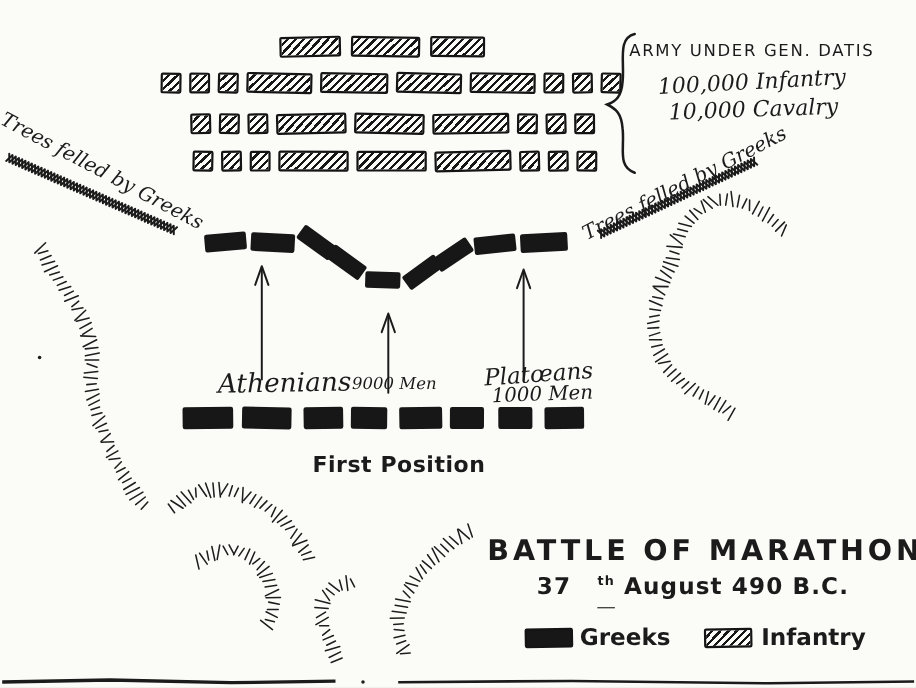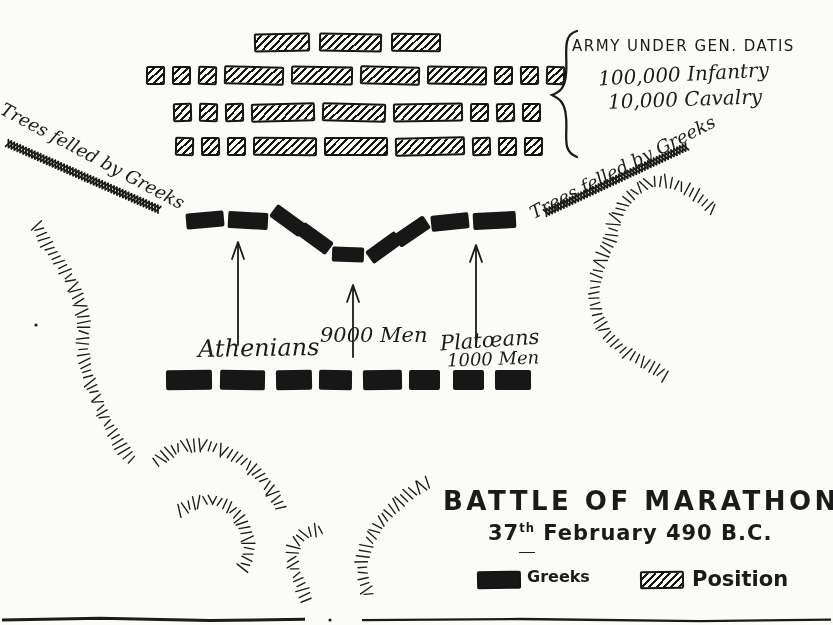--- a/index.html
+++ b/index.html
@@ -9,21 +9,21 @@
   .lbl{position:absolute;white-space:nowrap;color:#1b1b1b;line-height:1;}
   .caps{font-family:"DejaVu Sans", sans-serif;font-weight:500;}
   .script{font-family:"DejaVu Serif", serif;font-style:italic;font-weight:500;}
   .blk{position:absolute;box-sizing:border-box;border:2px solid #141414;border-radius:2px;}
   .solid{background:#171717;border-color:#171717;}
   .hatched{background-color:#fbfbf8;
     background-image:repeating-linear-gradient(135deg, rgba(0,0,0,0) 0px, rgba(0,0,0,0) 3.2px, #161616 3.2px, #161616 5.3px);}
   .p-row{position:absolute;display:flex;align-items:flex-start;}
   .p-row .blk{position:relative;height:19px;flex:0 0 auto;}
   .legend-swatch{position:absolute;box-sizing:border-box;border:2px solid #141414;width:44px;height:18px;border-radius:2px;}
-  sup.datesup{font-size:0.55em;border-bottom:1.5px solid #1b1b1b;padding-bottom:17px;}
+  sup.datesup{font-size:0.55em;border-bottom:1.5px solid #1b1b1b;padding-bottom:17px;margin-left:24px;}
 </style>
 </head>
 <body>
 
 <div id="map">
 
   <svg id="terrain-svg" viewBox="0 0 833 625" xmlns="http://www.w3.org/2000/svg">
 
     <path d="M577,31 C561,35 568,56 566,74 C565,88 560,92 552,95 C560,99 565,103 566,117 C568,135 561,151 577,157" fill="none" stroke="#1b1b1b" stroke-width="2.3" stroke-linecap="round"></path>
 
@@ -300,39 +300,40 @@
       <div class="blk solid" style="left: 270px; top: 213px; width: 36px; height: 15px; transform: rotate(36deg);"></div>
       <div class="blk solid" style="left: 297px; top: 231px; width: 36px; height: 15px; transform: rotate(36deg);"></div>
       <div class="blk solid" style="left: 332px; top: 247px; width: 32px; height: 15px; transform: rotate(2deg);"></div>
       <div class="blk solid" style="left: 366px; top: 240px; width: 36px; height: 15px; transform: rotate(-36deg);"></div>
       <div class="blk solid" style="left: 394px; top: 224px; width: 36px; height: 15px; transform: rotate(-34deg);"></div>
       <div class="blk solid" style="left: 431px; top: 214px; width: 38px; height: 16px; transform: rotate(-6deg);"></div>
       <div class="blk solid" style="left: 473px; top: 212px; width: 43px; height: 17px; transform: rotate(-3deg);"></div>
     </div>
 
   <div class="lbl script" style="left:198px;top:336px;font-size:24px;transform:rotate(-1deg);">Athenians</div>
-  <div class="lbl script" style="left:320px;top:325px;font-size:21px;">9000 Men</div>
+  <div class="lbl script" style="left:320px;top:342px;font-size:15px;">9000 Men</div>
   <div class="lbl script" style="left:440px;top:330px;font-size:21px;transform:rotate(-4deg);">Platœans</div>
   <div class="lbl script" style="left:447px;top:350px;font-size:18px;transform:rotate(-2deg);">1000 Men</div>
   <div id="miltiades-row">
       <div class="blk solid" style="left: 166px; top: 370px; width: 46px; height: 20px; transform: rotate(-0.65deg);"></div>
       <div class="blk solid" style="left: 220px; top: 370px; width: 45px; height: 20px; transform: rotate(0.98deg);"></div>
       <div class="blk solid" style="left: 276px; top: 370px; width: 36px; height: 20px; transform: rotate(-0.89deg);"></div>
       <div class="blk solid" style="left: 319px; top: 370px; width: 33px; height: 20px; transform: rotate(0.58deg);"></div>
       <div class="blk solid" style="left: 363px; top: 370px; width: 39px; height: 20px; transform: rotate(-0.99deg);"></div>
       <div class="blk solid" style="left: 409px; top: 370px; width: 31px; height: 20px; transform: rotate(0.25deg);"></div>
       <div class="blk solid" style="left: 453px; top: 370px; width: 31px; height: 20px; transform: rotate(-0.24deg);"></div>
       <div class="blk solid" style="left: 495px; top: 370px; width: 36px; height: 20px; transform: rotate(-0.41deg);"></div>
     </div>
+  <div class="lbl caps" style="left:284px;top:412px;font-size:20px;font-weight:600;letter-spacing:0.5px;">First Position</div>
 
   <div class="lbl script" style="left:6px;top:100px;font-size:18px;transform:rotate(28deg);transform-origin:left top;">Trees felled by Greeks</div>
   <div class="lbl script" style="left:527px;top:206px;font-size:18px;transform:rotate(-27deg);transform-origin:left top;">Trees felled by Greeks</div>
 
   <div class="lbl caps" style="left:443px;top:488px;font-size:26px;font-weight:bold;letter-spacing:3.5px;">BATTLE OF MARATHON</div>
   <div class="lbl caps" style="left:488px;top:523px;font-size:21px;letter-spacing:1px;font-weight:600;">
-    <span>37</span><sup class="datesup">th</sup><span> February 490 B.C.</span>
+    <span>37</span><sup class="datesup">th</sup><span> August 490 B.C.</span>
   </div>
   <div class="legend-swatch solid" style="left:477px;top:571px;transform:rotate(-1deg);"></div>
-  <div class="lbl caps" style="left:527px;top:569px;font-size:16px;font-weight:600;">Greeks</div>
+  <div class="lbl caps" style="left:527px;top:569px;font-size:21px;font-weight:600;">Greeks</div>
   <div class="legend-swatch hatched" style="left:640px;top:571px;transform:rotate(-1deg);"></div>
-  <div class="lbl caps" style="left:692px;top:569px;font-size:21px;font-weight:600;">Position</div>
+  <div class="lbl caps" style="left:692px;top:569px;font-size:21px;font-weight:600;">Infantry</div>
 
 </div>
 
 </body></html>

